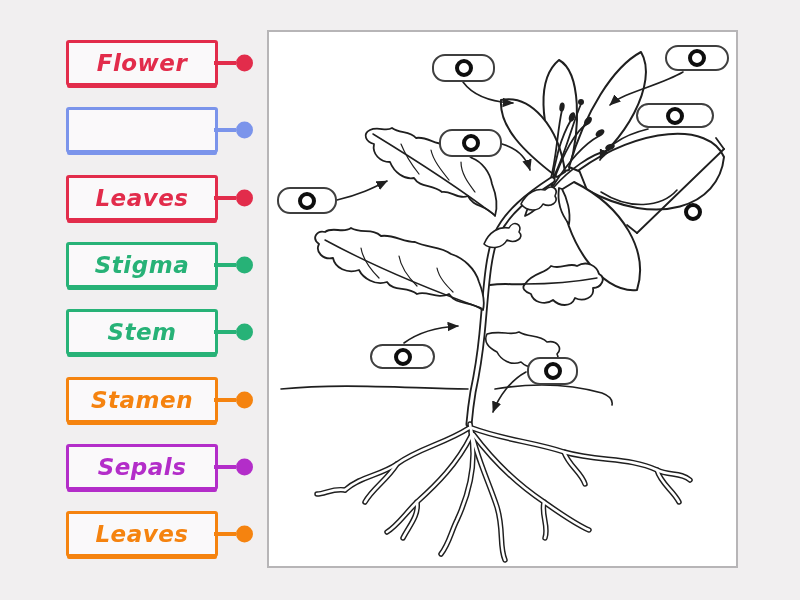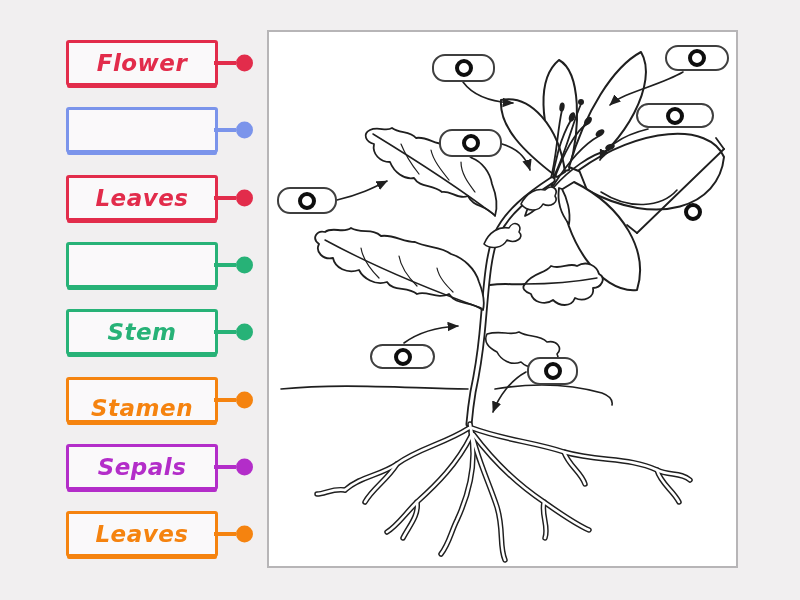--- a/index.html
+++ b/index.html
@@ -69,29 +69,30 @@
 <div class="chip" style="top: 107px; --c: #7b94eb;">
   <span class="chip-line"></span>
   <span class="chip-dot"></span>
 </div>
 <div class="chip" style="top: 175px; --c: #e22c4b;">
   <span class="chip-text">Leaves</span>
   <span class="chip-line"></span>
   <span class="chip-dot"></span>
 </div>
 <div class="chip" style="top: 242px; --c: #27b277;">
+  <span class="chip-text">Stigma</span>
   <span class="chip-line"></span>
   <span class="chip-dot"></span>
 </div>
 <div class="chip" style="top: 309px; --c: #27b277;">
   <span class="chip-text">Stem</span>
   <span class="chip-line"></span>
   <span class="chip-dot"></span>
 </div>
-<div class="chip" style="top: 377px; align-items: flex-end; --c: #f5830f;">
+<div class="chip" style="top: 377px; --c: #f5830f;">
   <span class="chip-text">Stamen</span>
   <span class="chip-line"></span>
   <span class="chip-dot"></span>
 </div>
 <div class="chip" style="top: 444px; --c: #b32dc9;">
   <span class="chip-text">Sepals</span>
   <span class="chip-line"></span>
   <span class="chip-dot"></span>
 </div>
 <div class="chip" style="top: 511px; --c: #f5830f;">

